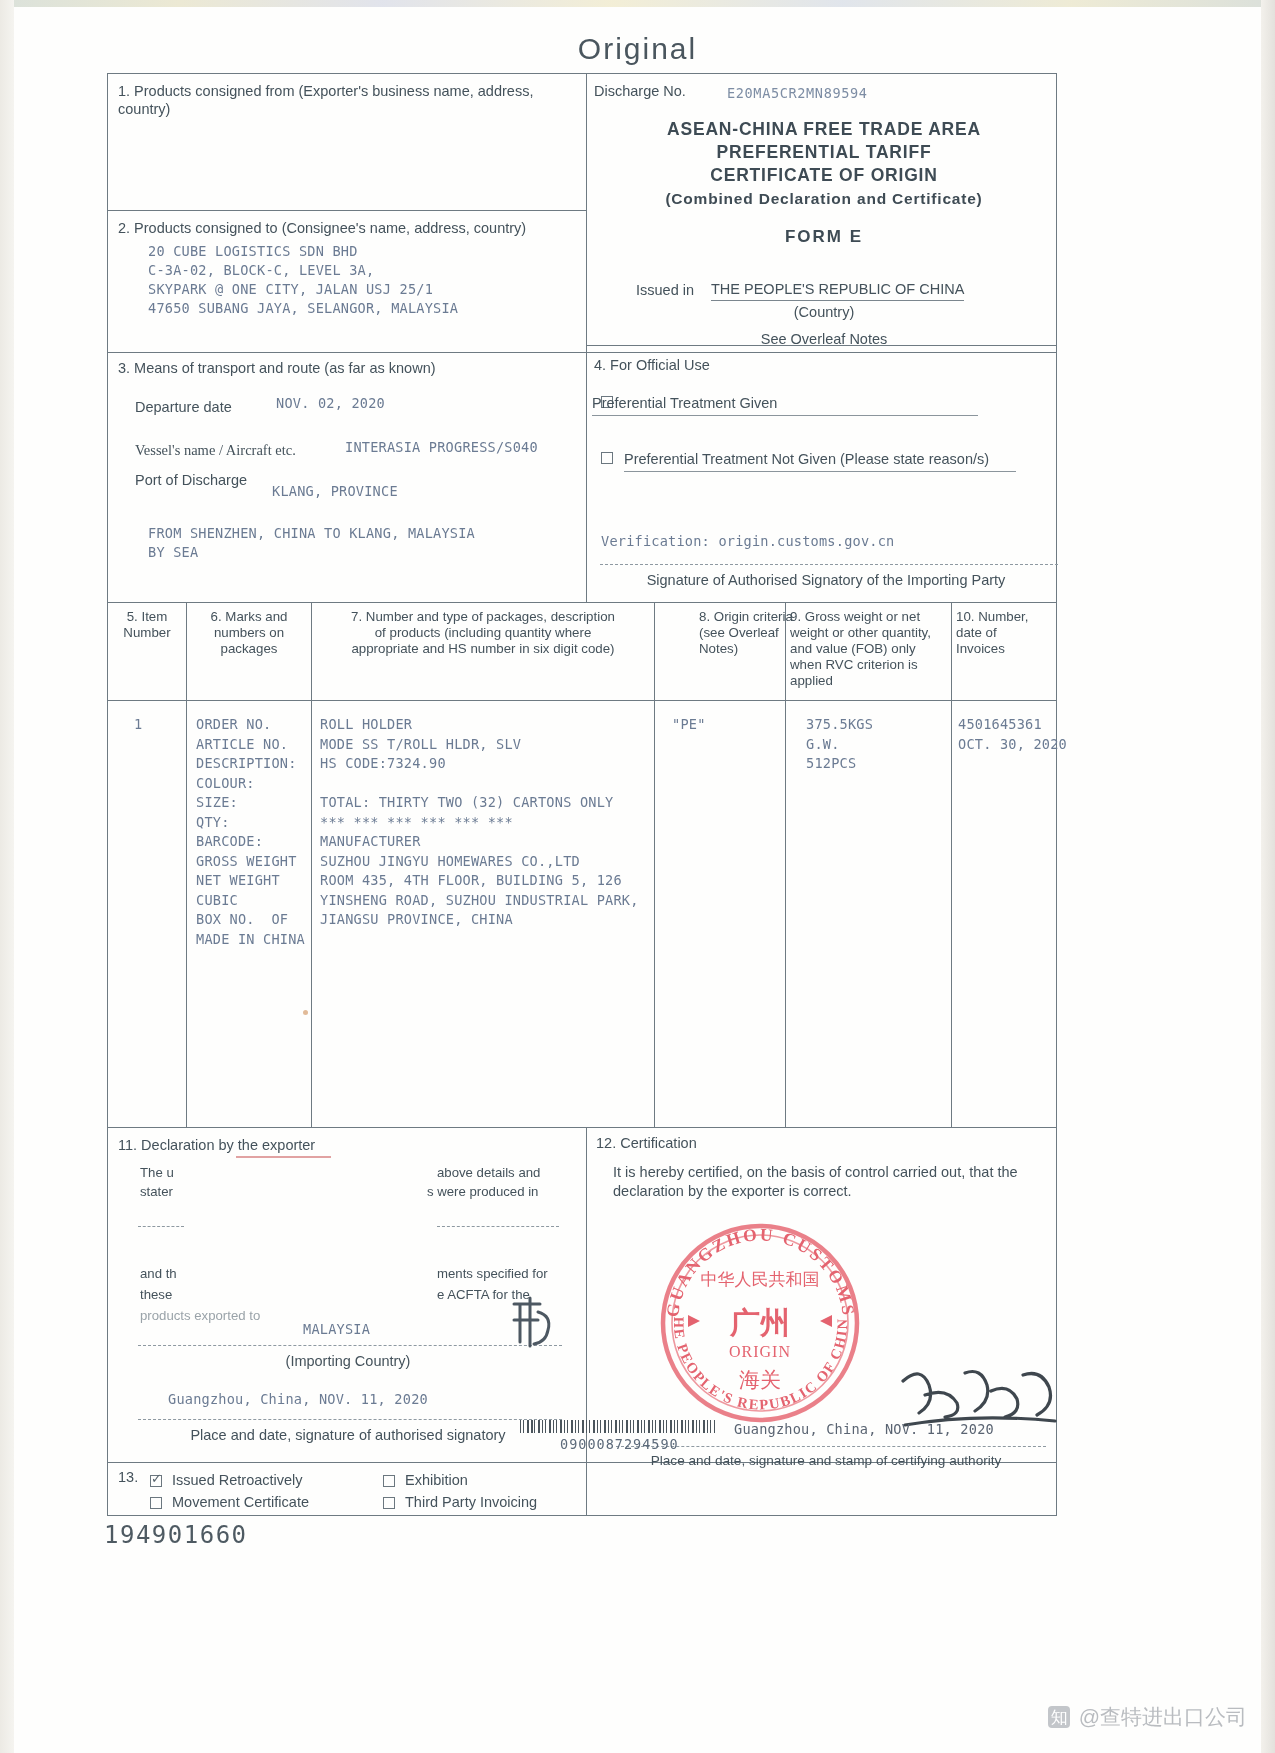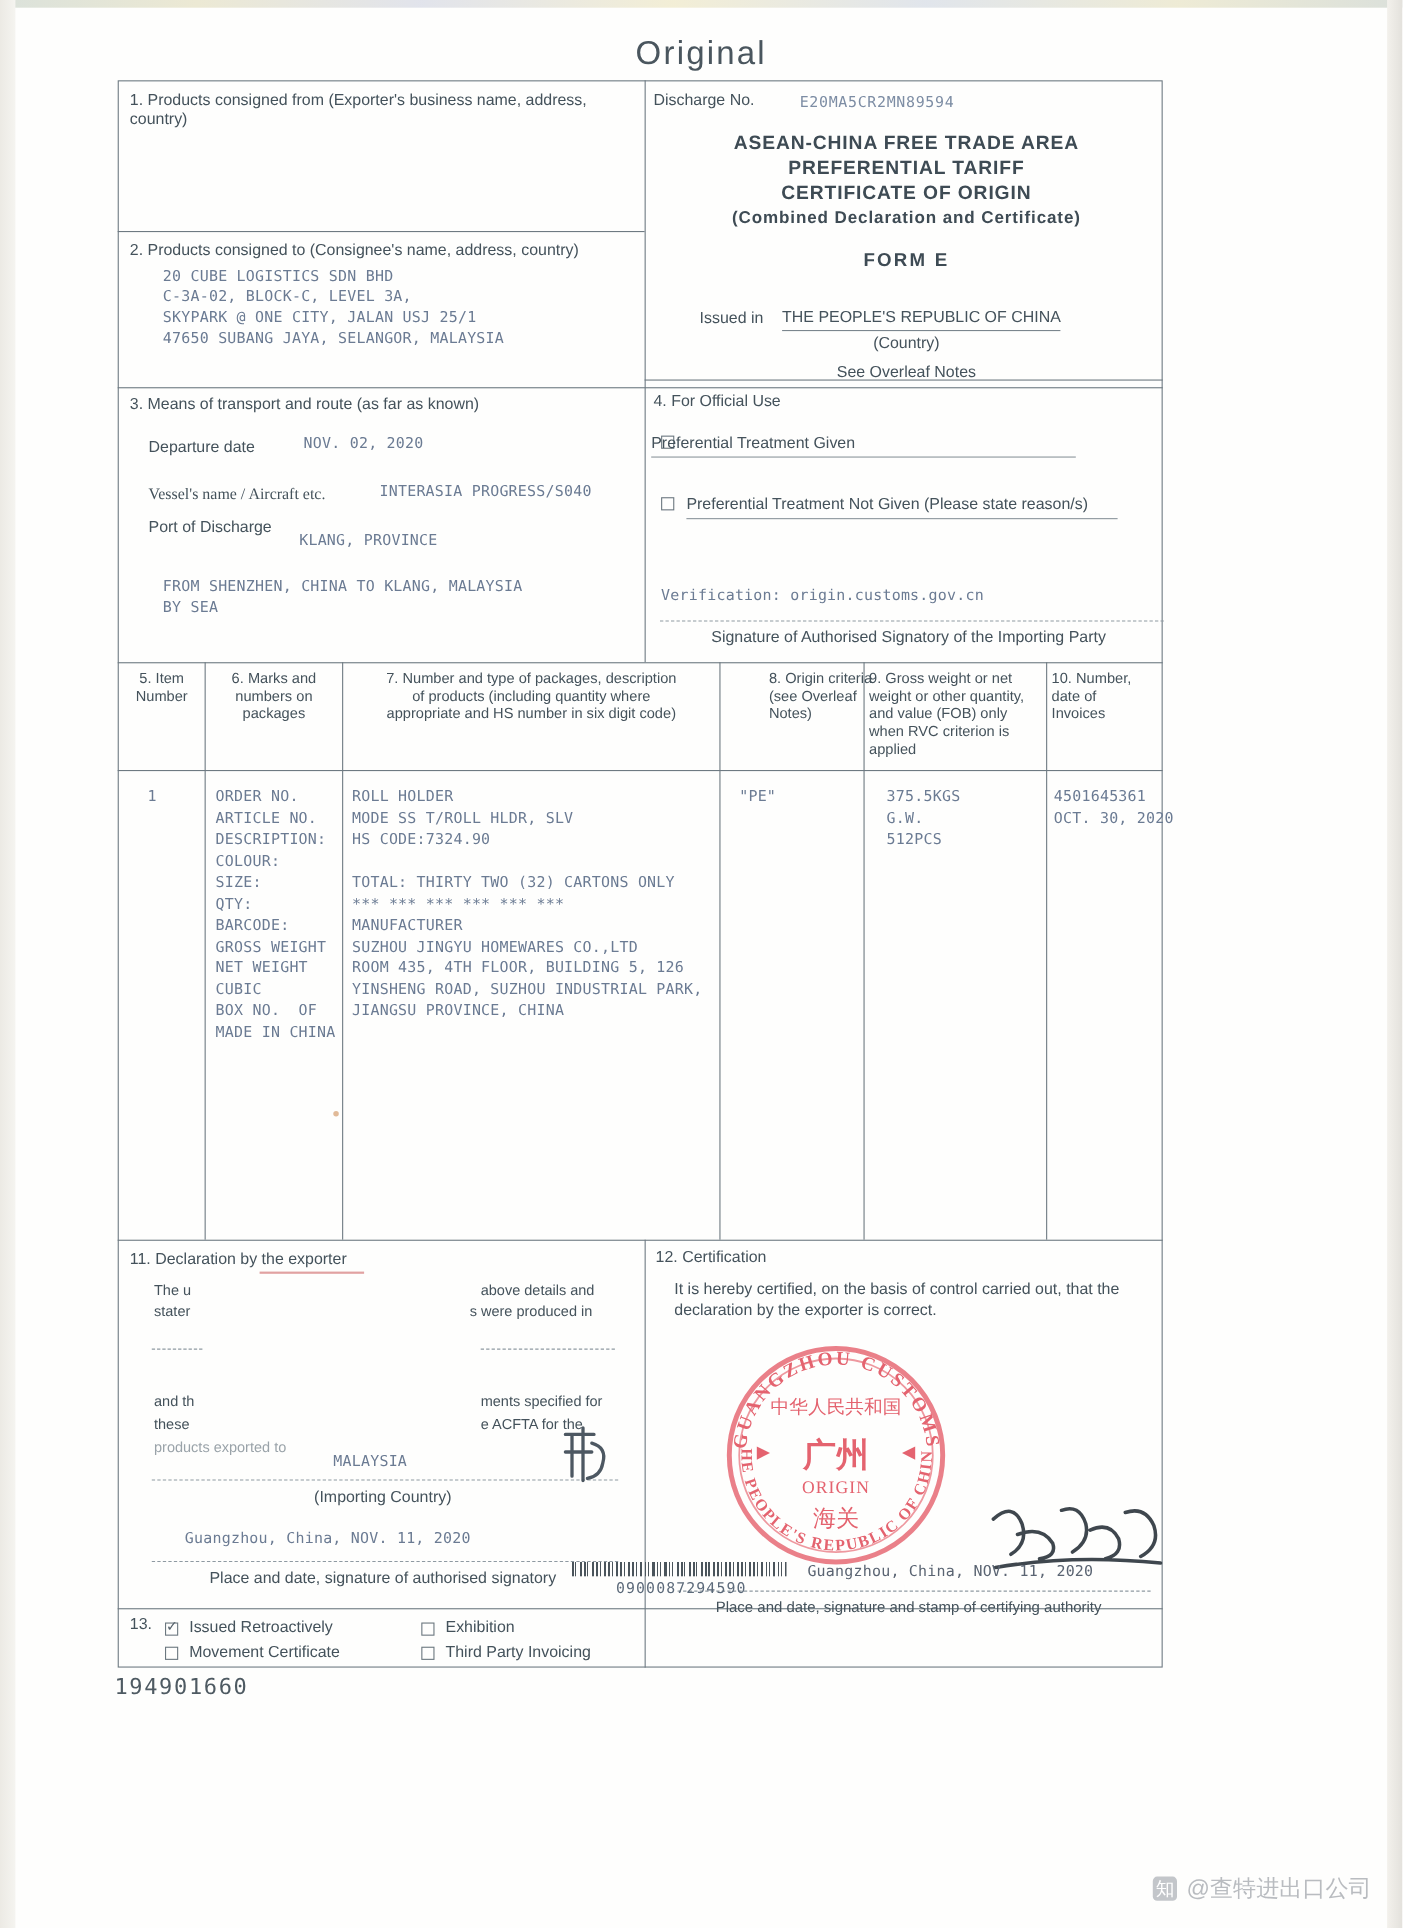--- a/index.html
+++ b/index.html
@@ -34,21 +34,21 @@
 
   
   .stamp{position:absolute;left:648px;top:1211px;width:225px;height:225px;}
   .stamp svg{display:block;}
   .sig{position:absolute;left:895px;top:1355px;width:170px;height:80px;opacity:.92;}
 
   .barcode{position:absolute;left:520px;top:1420px;width:195px;height:13px;
     background:repeating-linear-gradient(90deg,#4b555c 0 1.5px,transparent 1.5px 3px,#4b555c 3px 4px,transparent 4px 7px,#4b555c 7px 9px,transparent 9px 11px);}
   .barnum{position:absolute;left:560px;top:1436px;font-family:"DejaVu Sans Mono",monospace;font-size:13.5px;color:#5c6a7a;letter-spacing:1px;}
 
-  .serial{position:absolute;left:104px;top:1521px;font-family:"DejaVu Sans Mono",monospace;font-size:20px;color:#4e5a62;letter-spacing:1.5px;}
+  .serial{position:absolute;left:104px;top:1521px;font-family:"DejaVu Sans Mono",monospace;font-size:24px;color:#4e5a62;letter-spacing:1.5px;}
 
   .wm{position:absolute;right:28px;bottom:22px;display:flex;align-items:center;gap:9px;font-size:21px;color:#b9bcc0;}
   .wmlogo{width:22px;height:22px;border-radius:4px;background:#c3c6ca;position:relative;}
   .wmlogo::after{content:"知";position:absolute;left:3px;top:0px;font-size:17px;color:#fff;}
 
   .redline{position:absolute;left:236px;top:1156px;width:95px;height:2px;background:#d98b8b;opacity:.8;}
   .smudge{position:absolute;background:#e9ecef;}
 </style>
 </head>
 <body>

